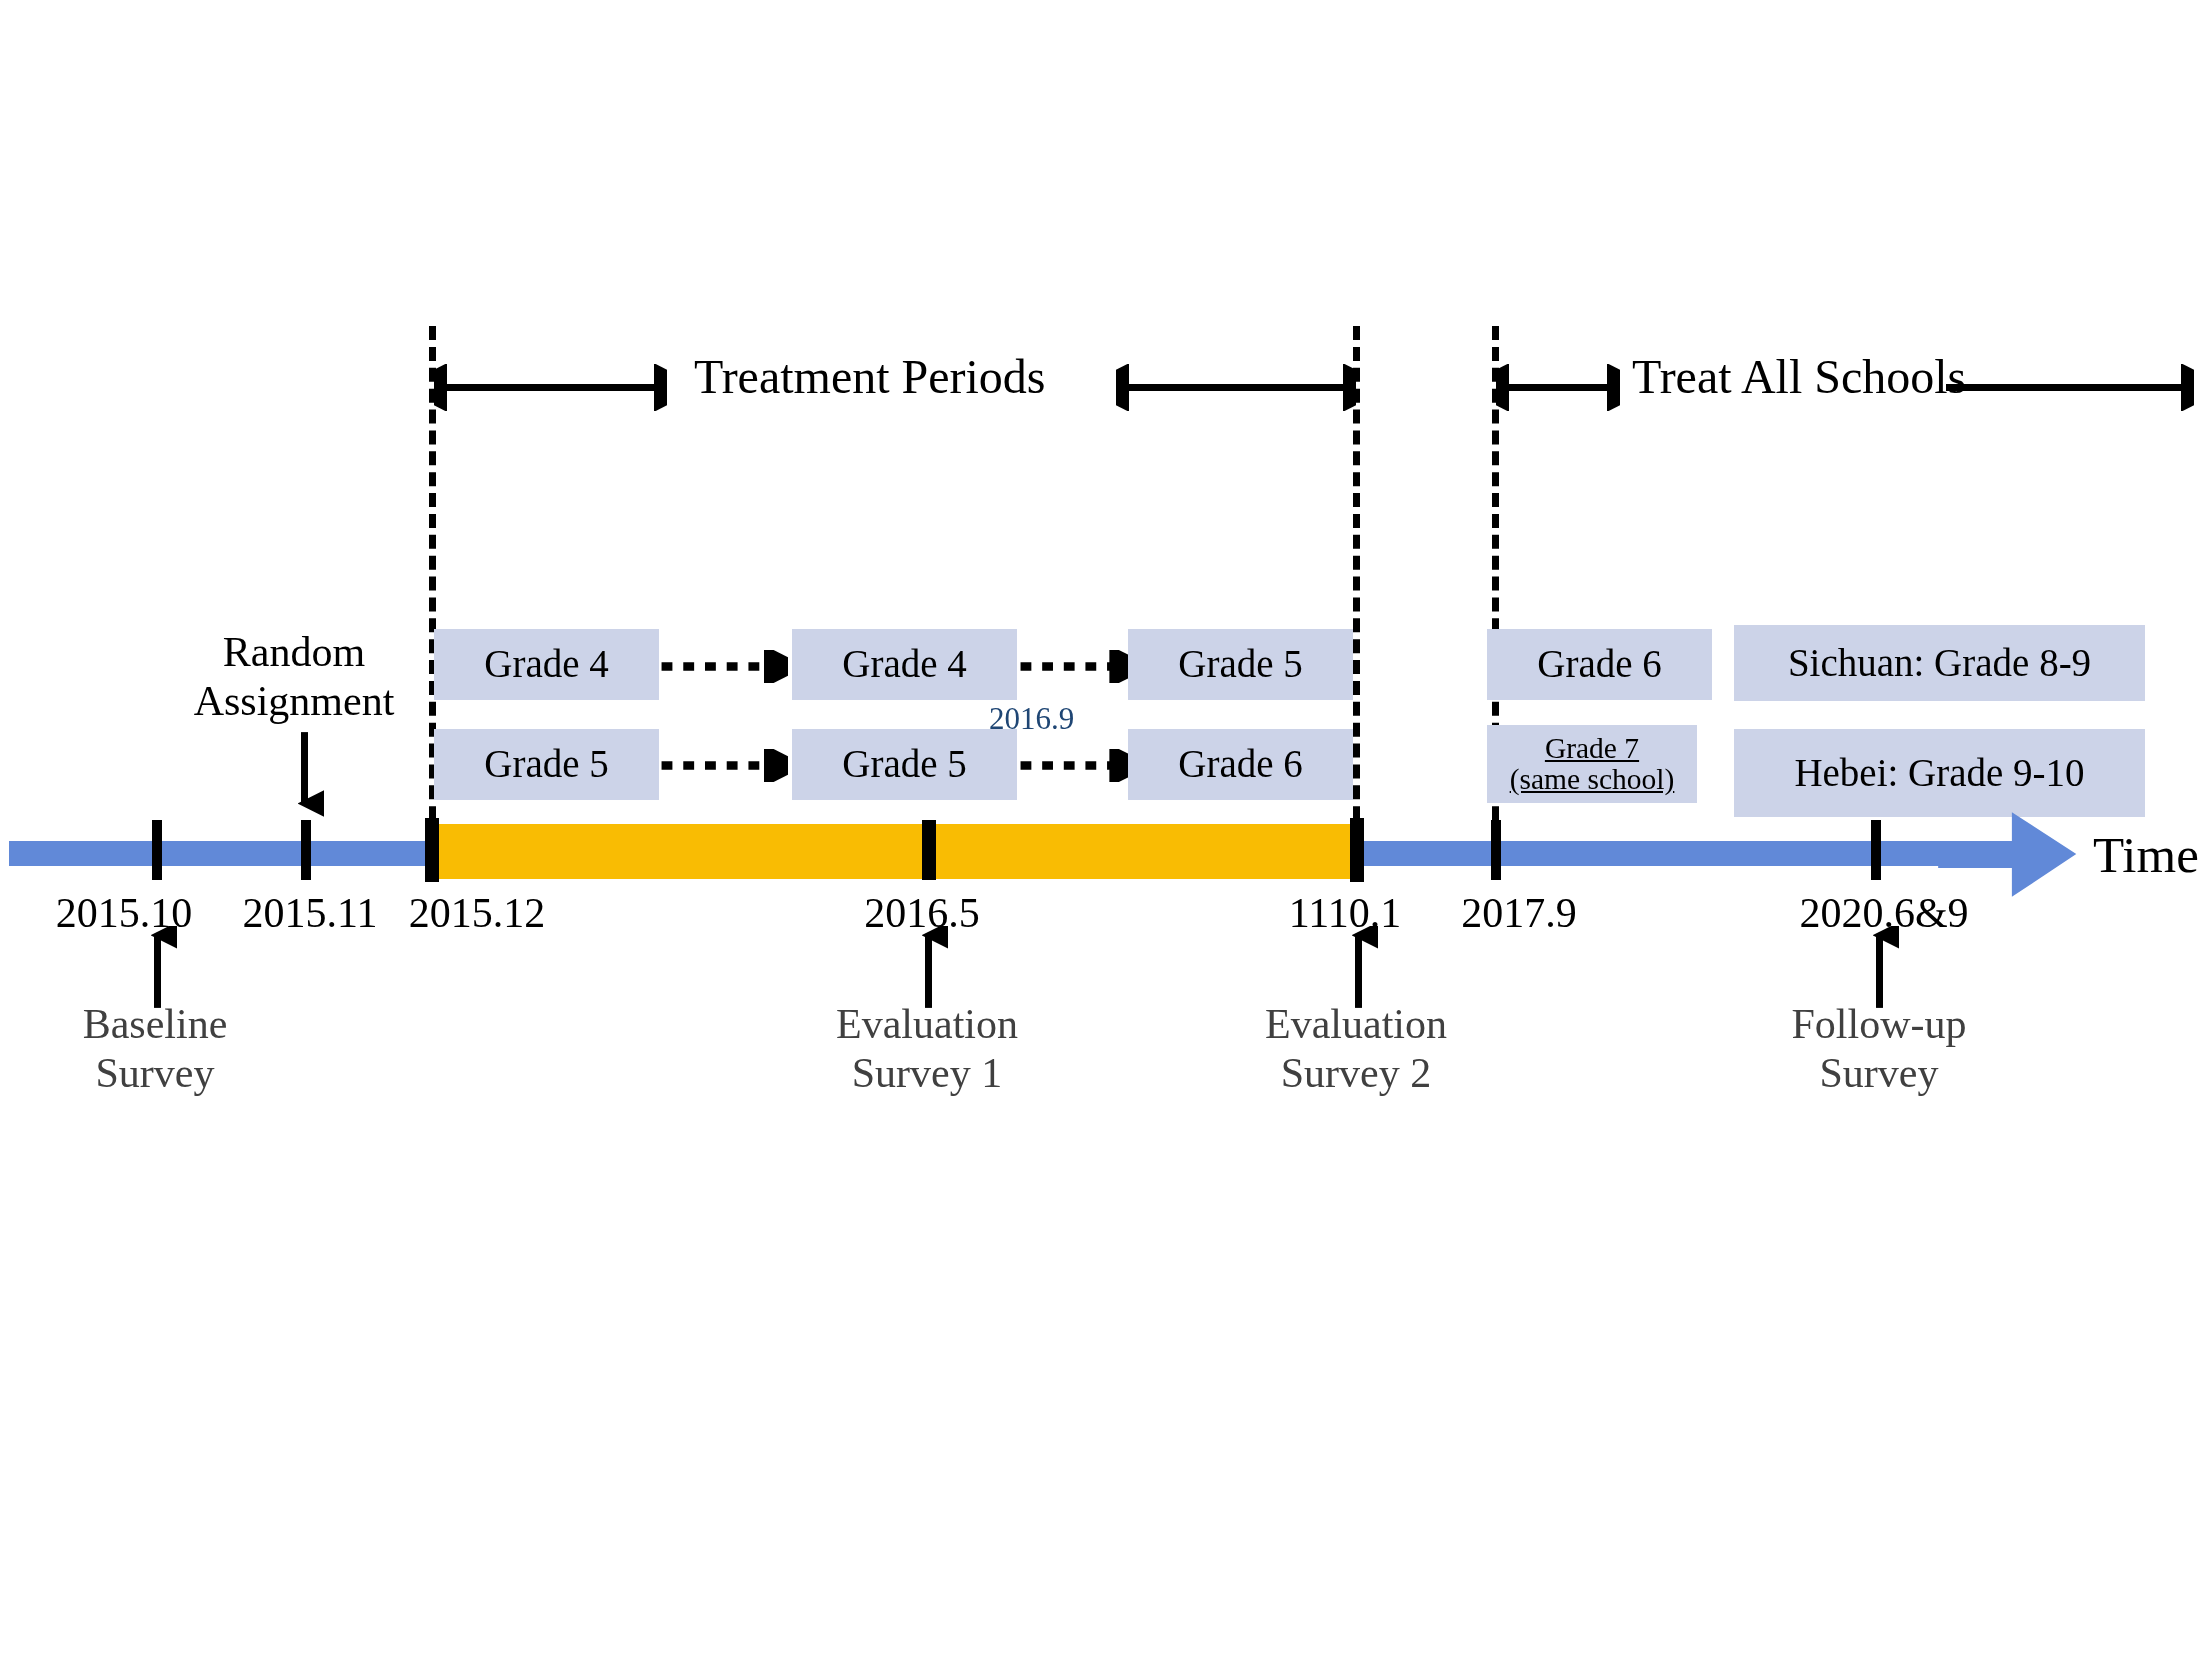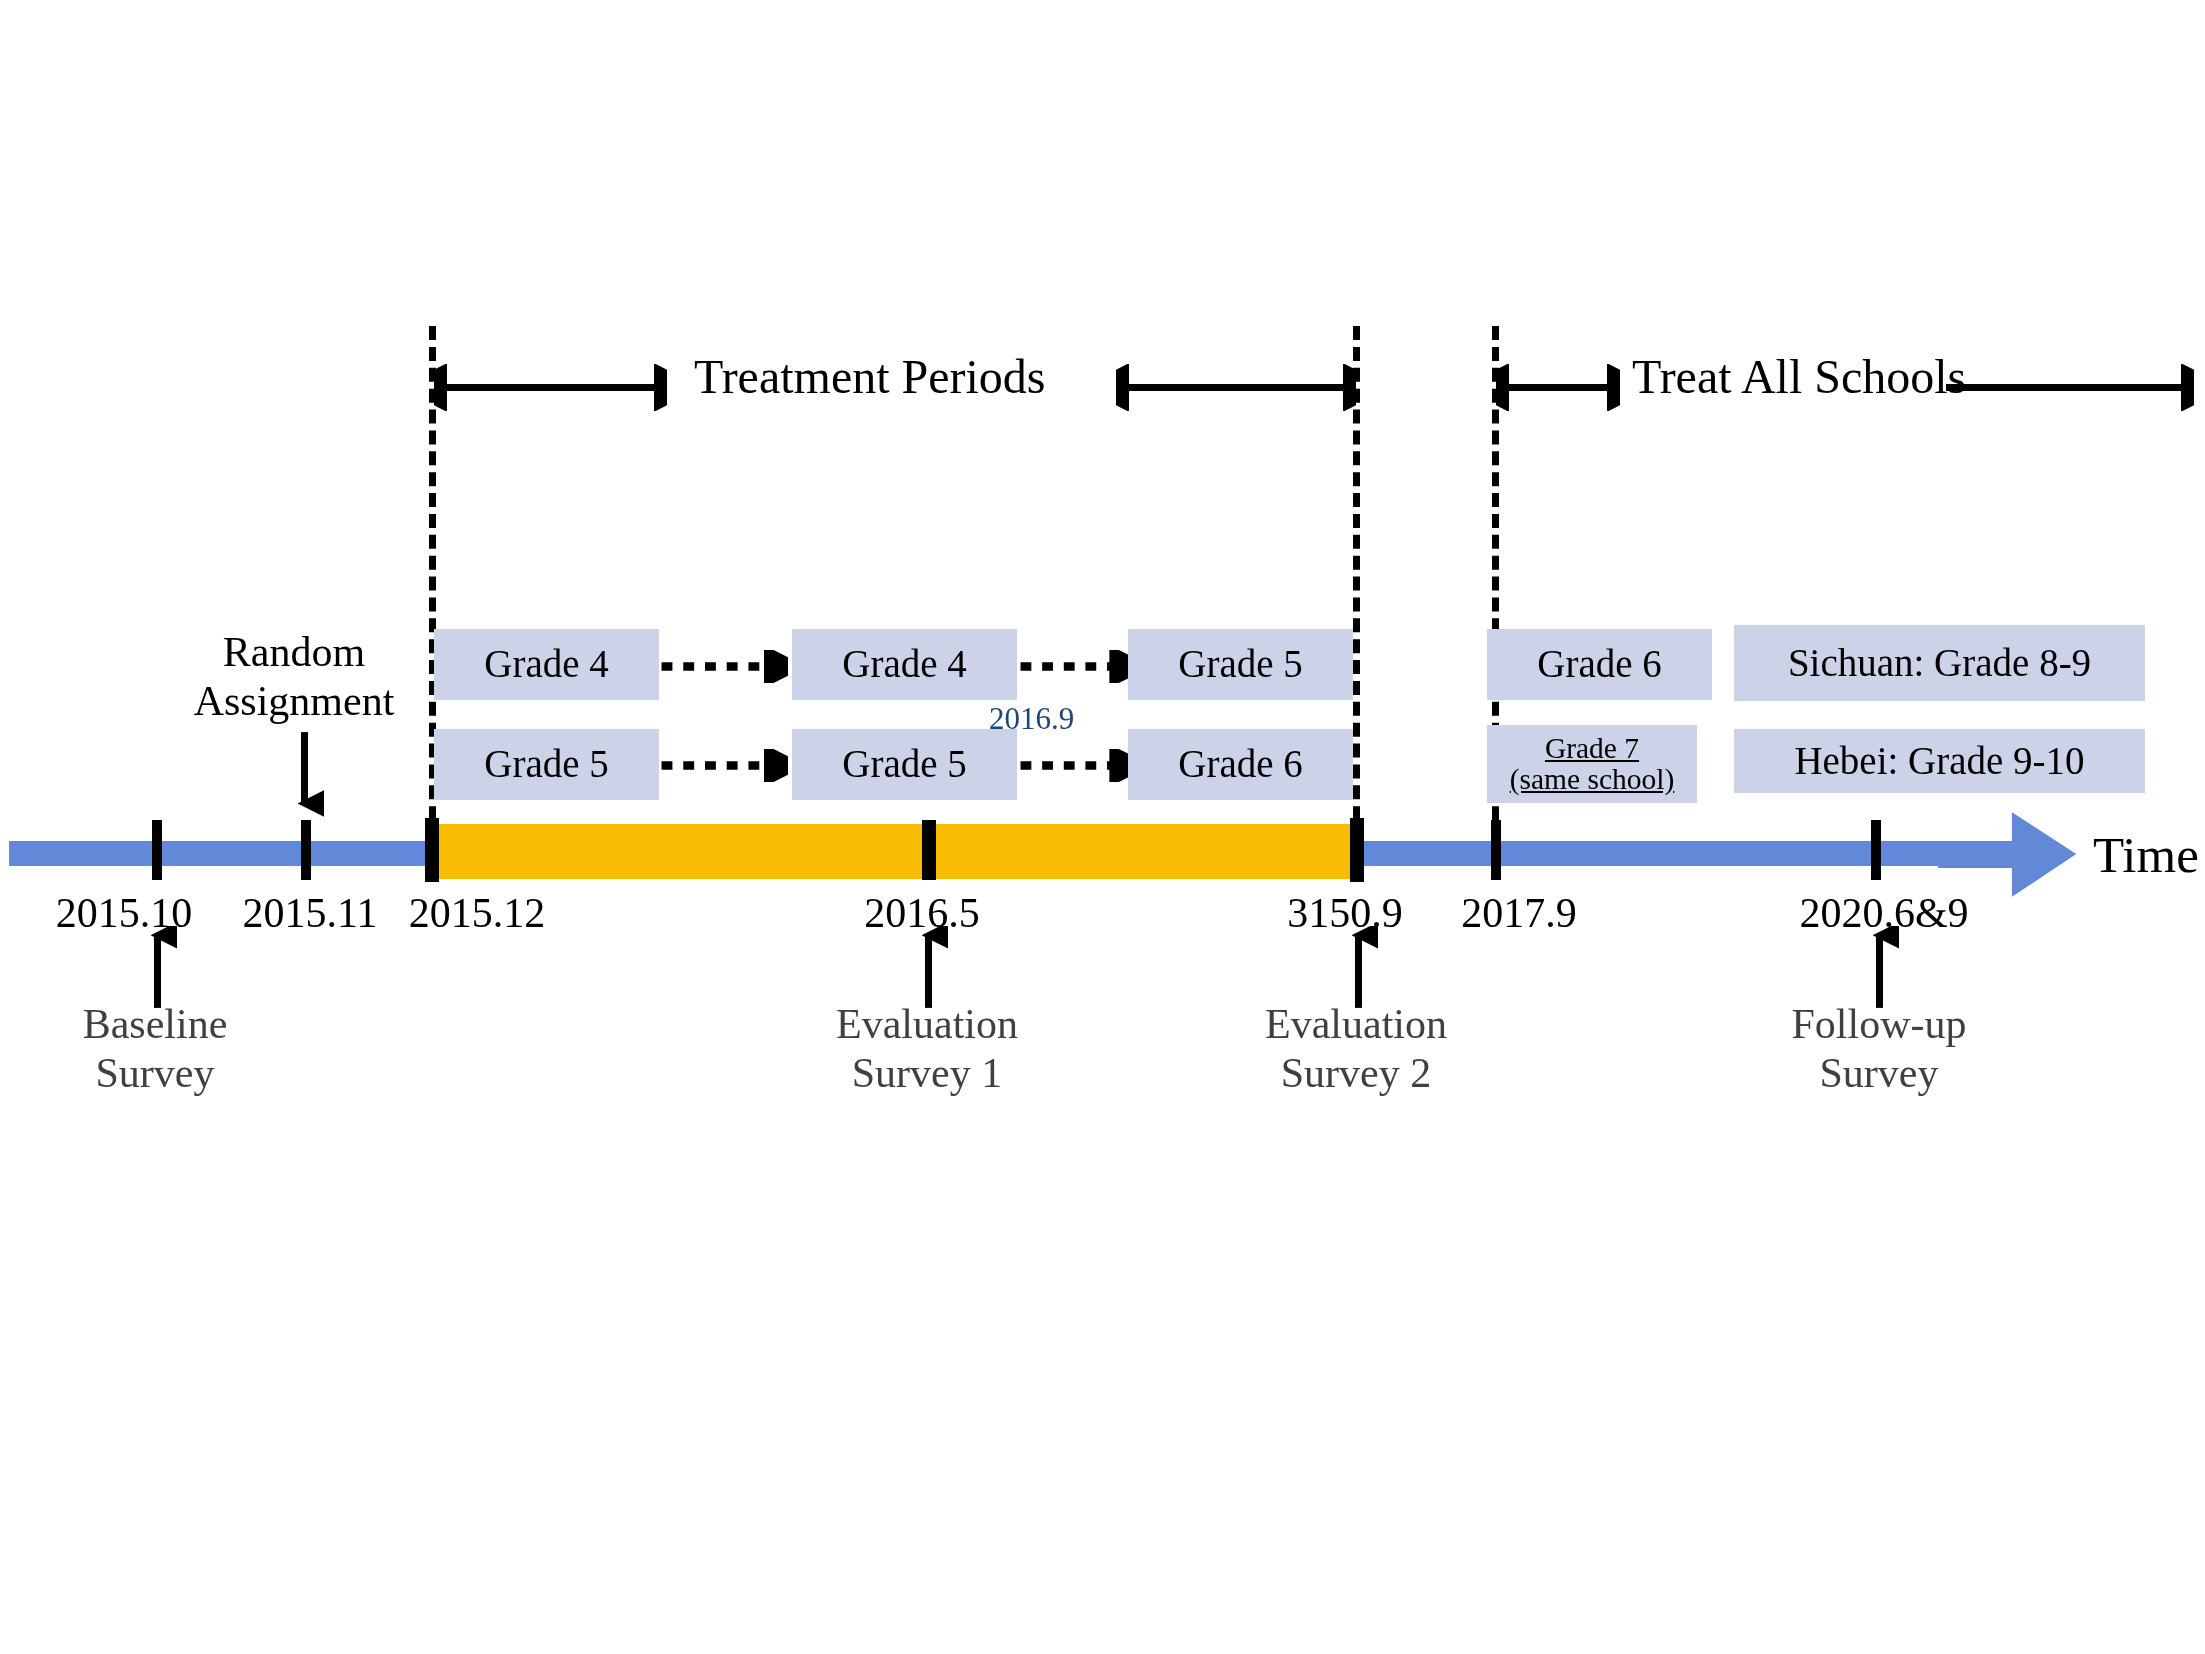--- a/index.html
+++ b/index.html
@@ -208,21 +208,21 @@
 
   <div class="gbox" style="left:1128px; top:729px; width:225px; height:71px;">
     <span>Grade 6</span>
   </div>
 
   <div class="gbox small" style="left:1487px; top:725px; width:210px; height:78px; flex-direction:column;text-decoration:underline;">
     <span class="l1">Grade 7</span>
     <span class="l2">(same school)</span>
   </div>
 
-  <div class="gbox" style="left:1734px; top:729px; width:411px; height:64px;">
+  <div class="gbox" style="left:1734px; top:729px; width:411px; height:88px;">
     <span>Hebei: Grade 9-10</span>
   </div>
 
   <div class="bar-blue" style="left:9.3px; top:841px; width:425px; height:25px;"></div>
 
   <div class="bar-orange" style="left:433px; top:824px; width:926px; height:55px;"></div>
 
   <div class="bar-blue" style="left:1356px; top:841px; width:690px; height:25px;"></div>
 
   <svg class="abs" style="left:1938px; top:806px;" width="140" height="97" viewBox="0 0 180 125">
@@ -234,21 +234,21 @@
   <div class="tick" style="left:425px; top:818px; height:64px; width:14px;"></div>
   <div class="tick" style="left:922px; top:820px; height:60px; width:14px;"></div>
   <div class="tick" style="left:1350px; top:818px; height:64px; width:14px;"></div>
   <div class="tick" style="left:1491px; top:820px; height:60px;"></div>
   <div class="tick" style="left:1871px; top:820px; height:60px;"></div>
 
   <div class="datelabel" style="left:124px; top:889px;">2015.10</div>
   <div class="datelabel" style="left:310px; top:889px;">2015.11</div>
   <div class="datelabel" style="left:477px; top:889px;">2015.12</div>
   <div class="datelabel" style="left:922px; top:889px;">2016.5</div>
-  <div class="datelabel" style="left:1345px; top:889px;">3150.9</div>
+  <div class="datelabel" style="left:1345px; top:889px;">1110.1</div>
   <div class="datelabel" style="left:1519px; top:889px;">2017.9</div>
   <div class="datelabel" style="left:1884px; top:889px;">2020.6&amp;9</div>
 
   <div class="time-label" style="left:2093px; top:826px;">Time</div>
 
   <div class="callout-above" style="left:294px; top:628px;">
     <span>Random</span><br>
     <span>Assignment</span>
   </div>
   <svg class="vArrow" style="left:285px; top:729px;" width="39" height="93" viewBox="0 0 50 120">

